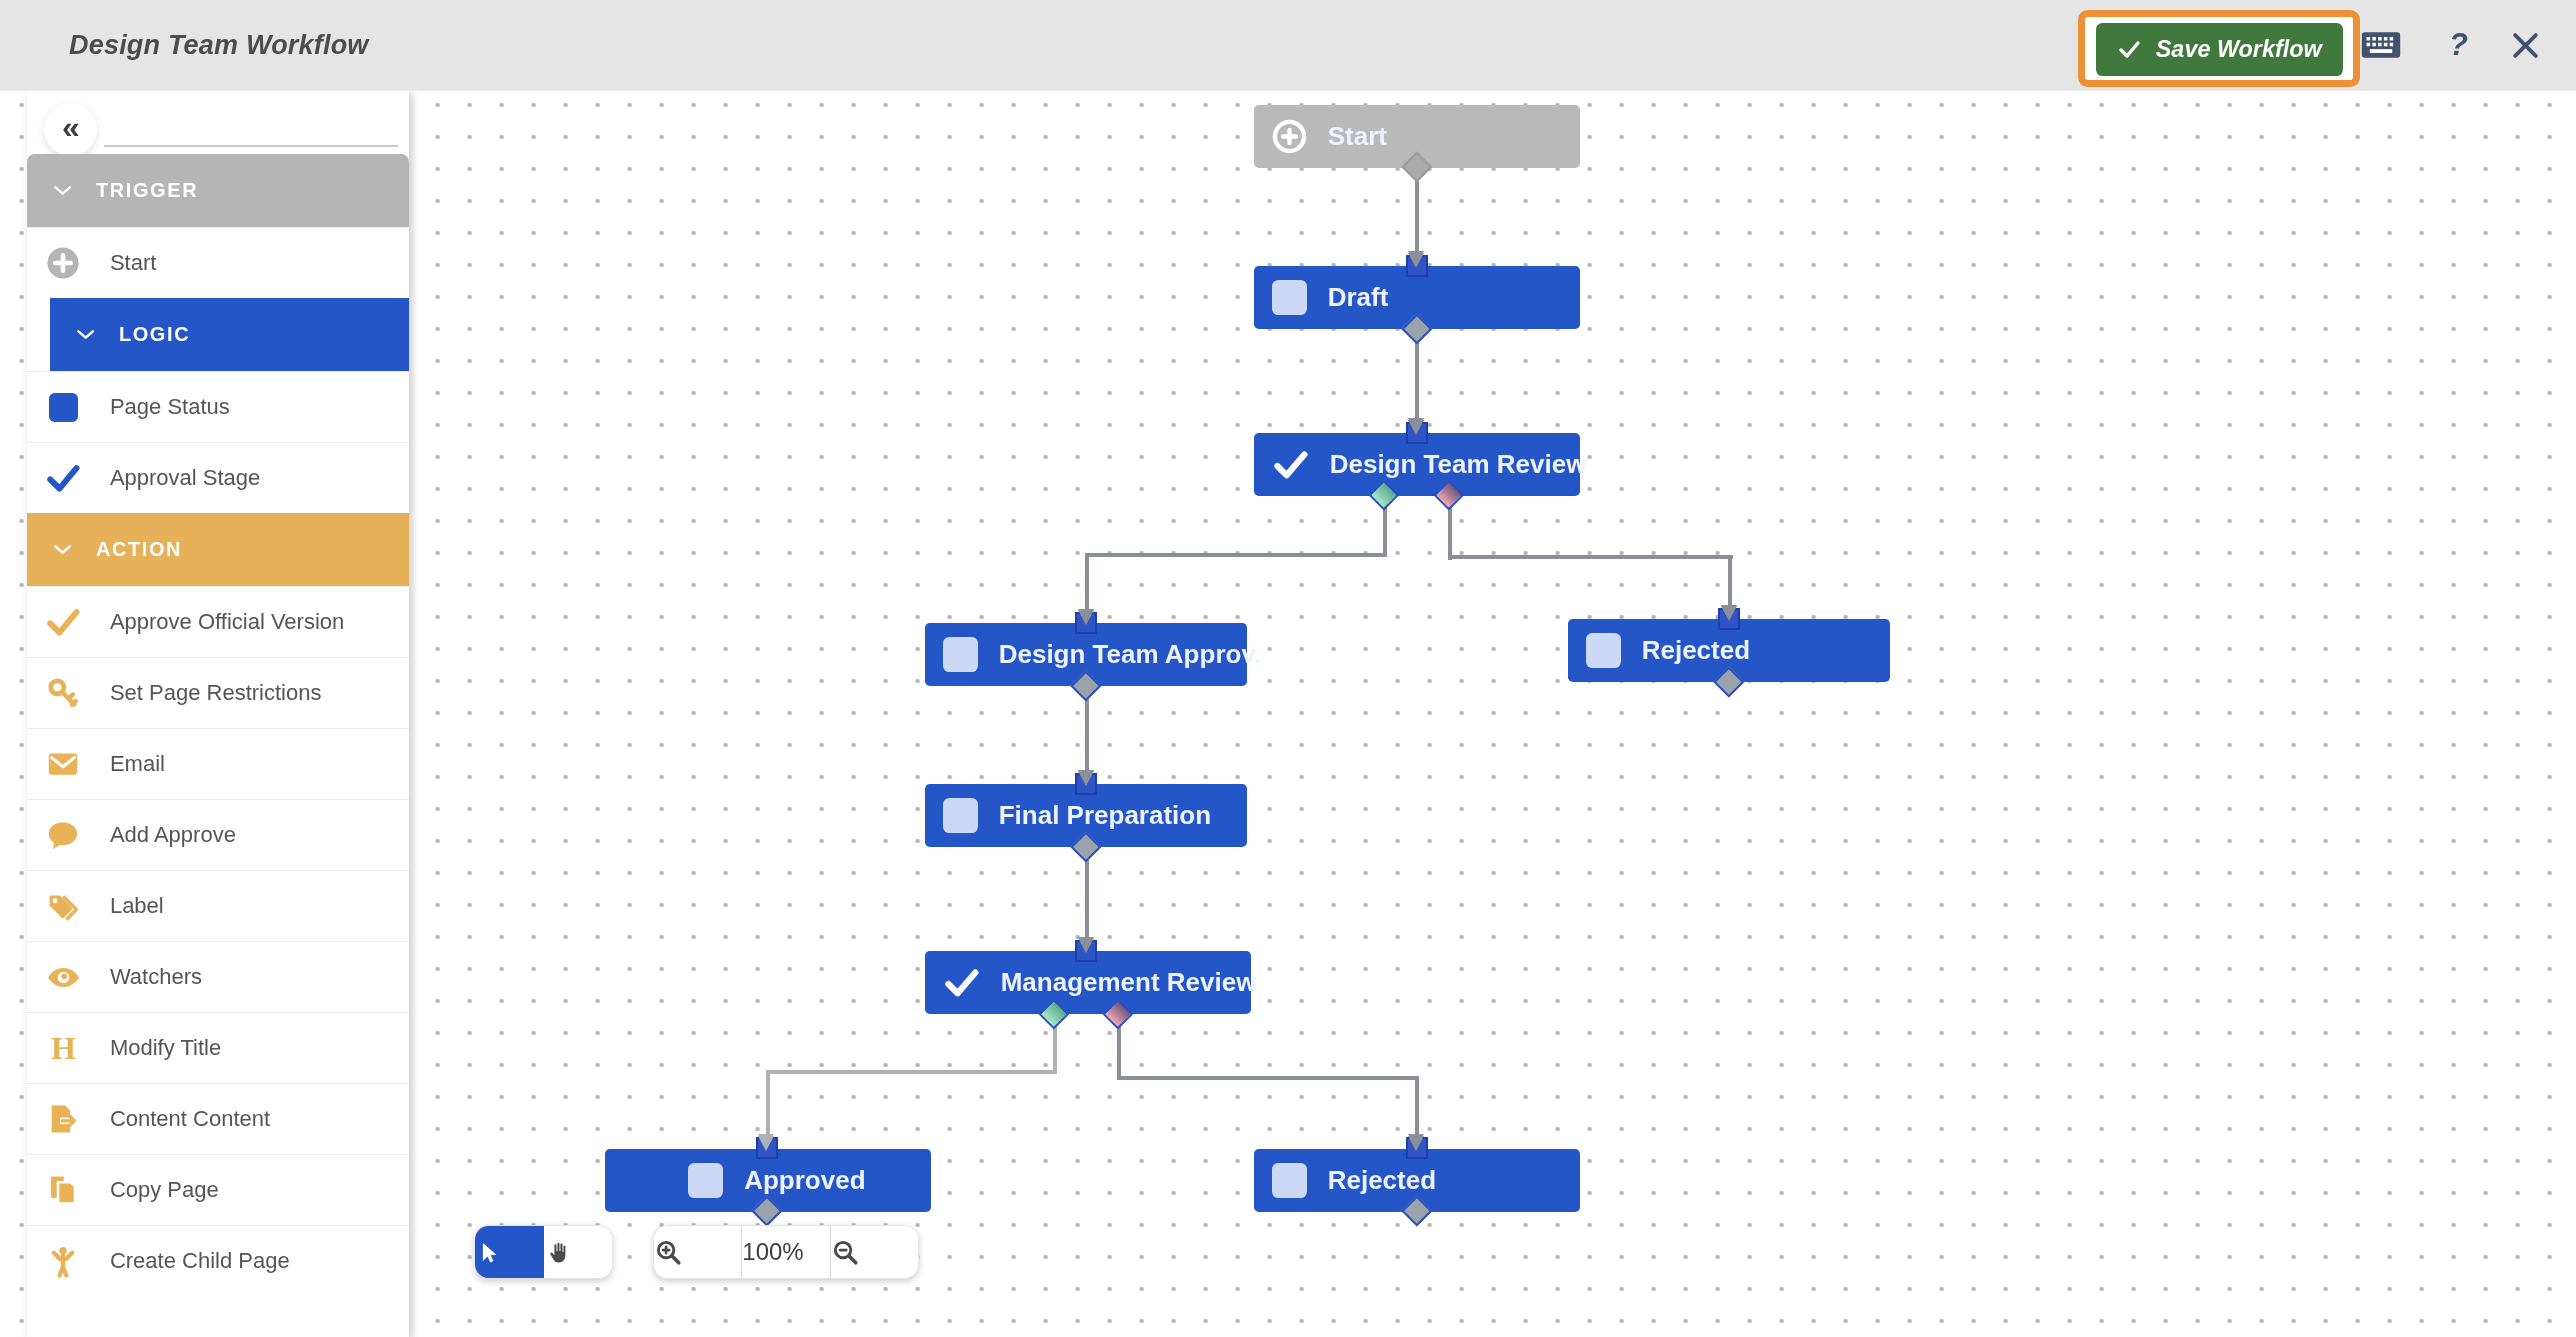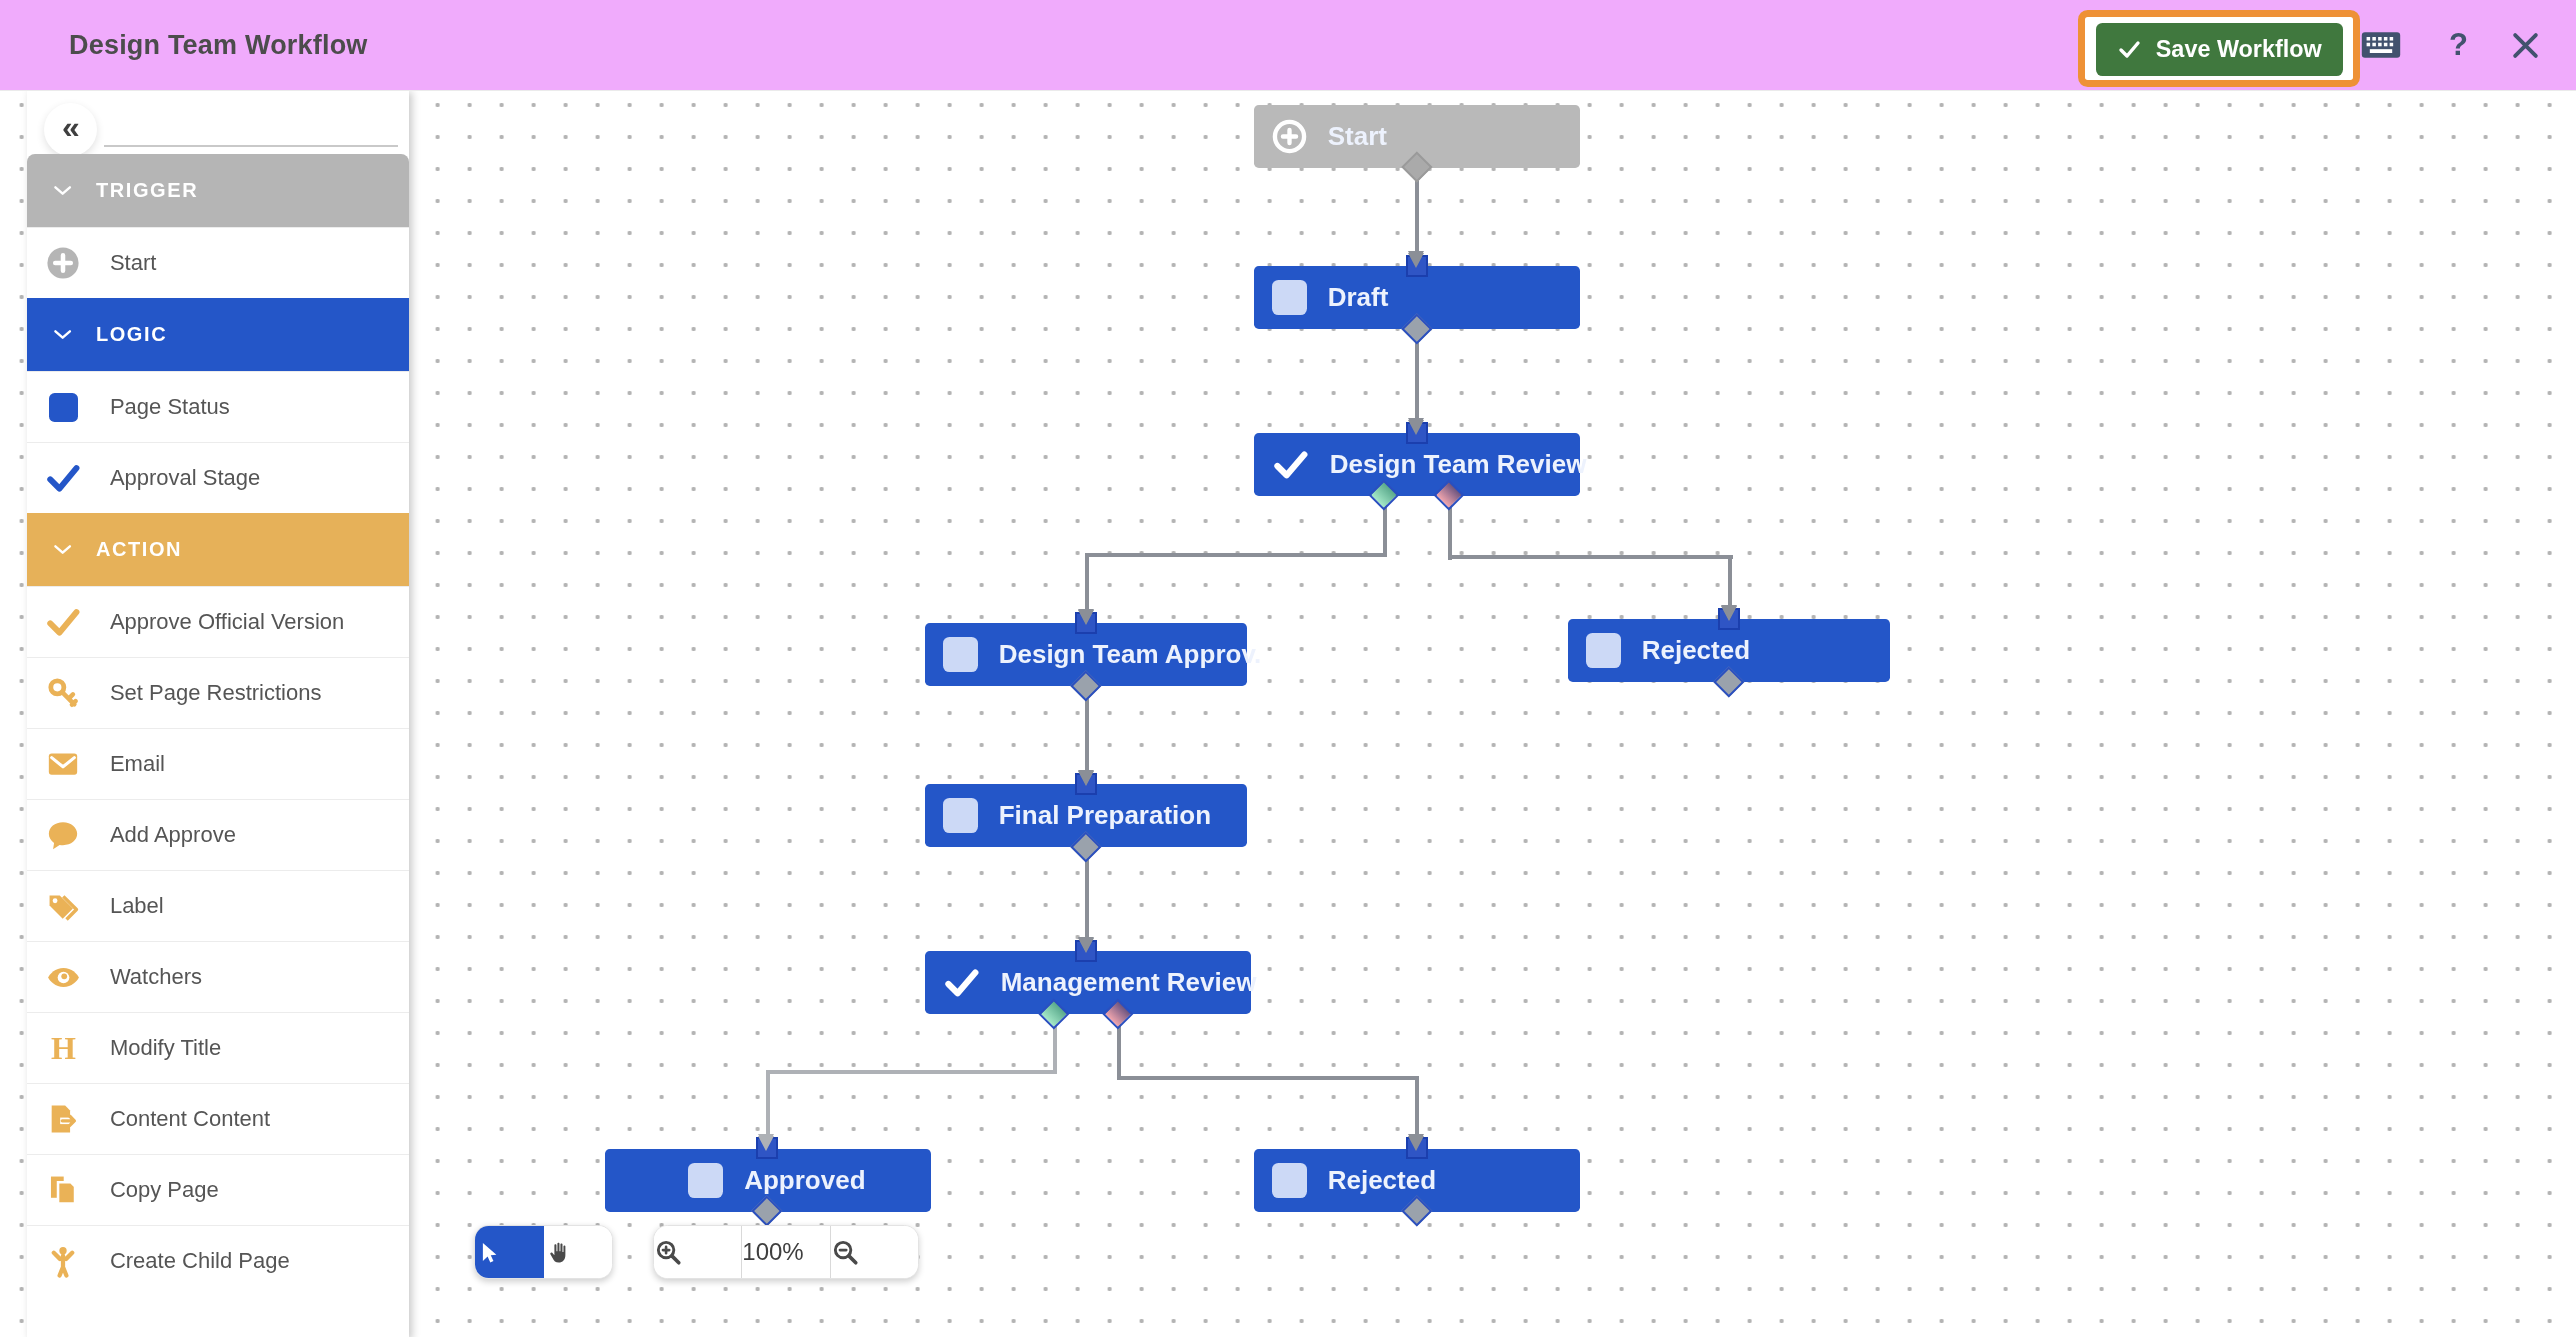--- a/index.html
+++ b/index.html
@@ -1,21 +1,21 @@
 <!DOCTYPE html>
 <html style="font-size:13px"><head>
 <meta charset="utf-8">
 <style>
   html,body{margin:0;padding:0;}
   body{width:2576px;height:1338px;position:relative;overflow:hidden;background:#ffffff;
        font-family:"Liberation Sans","DejaVu Sans",sans-serif;}
 
   
-  .topbar{position:absolute;left:0;top:0;width:2576px;height:90px;background:#f0abfc;
-          border-bottom:1.6px solid #ebebeb;z-index:7;}
+  .topbar{position:absolute;left:0;top:0;width:2576px;height:90px;background:#e5e5e5;
+          border-bottom:1.6px solid #ebebeb;z-index:7;font-style:italic;}
   .app-title{position:absolute;left:69px;top:0;height:90px;display:flex;align-items:center;
              font-size:27px;font-weight:600;color:#4c4c4c;letter-spacing:0.2px;}
   .save-highlight{position:absolute;left:2078px;top:9.7px;width:268px;height:63px;
                   border:7.3px solid #ee9136;border-radius:9.7px;background:#fff;}
   .save-btn{position:absolute;left:2096px;top:22.6px;width:247px;height:53px;background:#40783e;
             border-radius:6.4px;display:flex;align-items:center;justify-content:center;gap:14.5px;
             color:#fff;font-size:23.4px;font-weight:600;cursor:pointer;}
   .tb-icon{position:absolute;top:0;height:90px;display:flex;align-items:center;justify-content:center;cursor:pointer;}
   .kb-icon{left:2355px;width:52px;}
   .help-icon{left:2436px;width:45px;font-size:31px;font-weight:700;color:#42526e;}
@@ -31,21 +31,21 @@
            box-shadow:3.2px 2.4px 8px rgba(0,0,0,.22);z-index:6;overflow:hidden;}
   .collapse-btn{position:absolute;left:17.7px;top:13px;width:53px;height:53px;border-radius:50%;
                 background:#fff;box-shadow:0 3.2px 8px rgba(0,0,0,.12);display:flex;align-items:center;
                 justify-content:center;font-size:32px;font-weight:700;color:#3f3f3f;cursor:pointer;padding-bottom:4.8px;box-sizing:border-box;}
   .side-divider{position:absolute;left:77px;top:55px;width:294px;height:1.6px;background:#c9c9c9;}
   .side-list{position:absolute;left:0;top:64px;width:382px;}
   .sec-header{height:73px;display:flex;align-items:center;color:#fff;font-size:20px;font-weight:600;
               letter-spacing:1.6px;cursor:pointer;}
   .sec-header .chev{margin:0 24px 0 26px;display:flex;}
   .sec-trigger{background:#b5b5b5;border-radius:8px 8px 0 0;}
-  .sec-logic{background:#2456c8;}
+  .sec-logic{background:#2456c8;margin-left:23px;}
   .sec-action{background:#e6b159;}
   .side-item{height:70px;display:flex;align-items:center;background:#fff;border-top:1.6px solid #ececec;
              cursor:pointer;}
   .side-item:first-child{border-top:none;}
   .side-item .ic{width:35px;height:35px;margin:0 29px 0 19.3px;display:flex;align-items:center;justify-content:center;flex:none;}
   .side-item .lbl{font-size:22px;color:#555;}
   .h-glyph{font-family:"Liberation Serif","DejaVu Serif",serif;font-weight:700;font-size:32px;color:#eab257;line-height:1;}
 
   
   .node{position:absolute;height:63px;border-radius:4.8px;display:flex;align-items:center;

